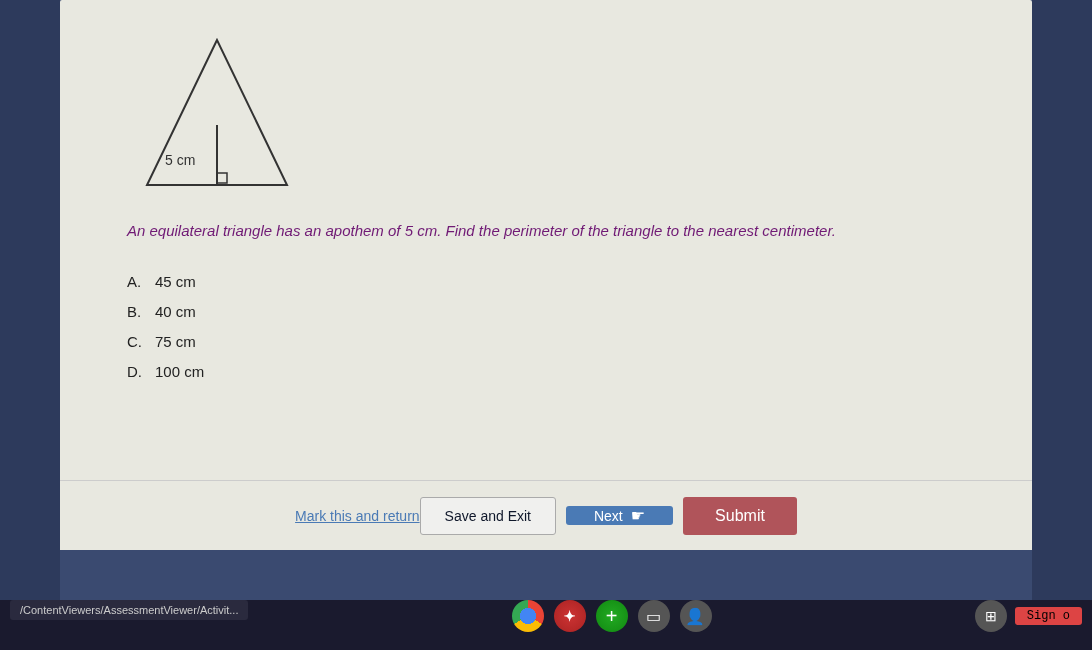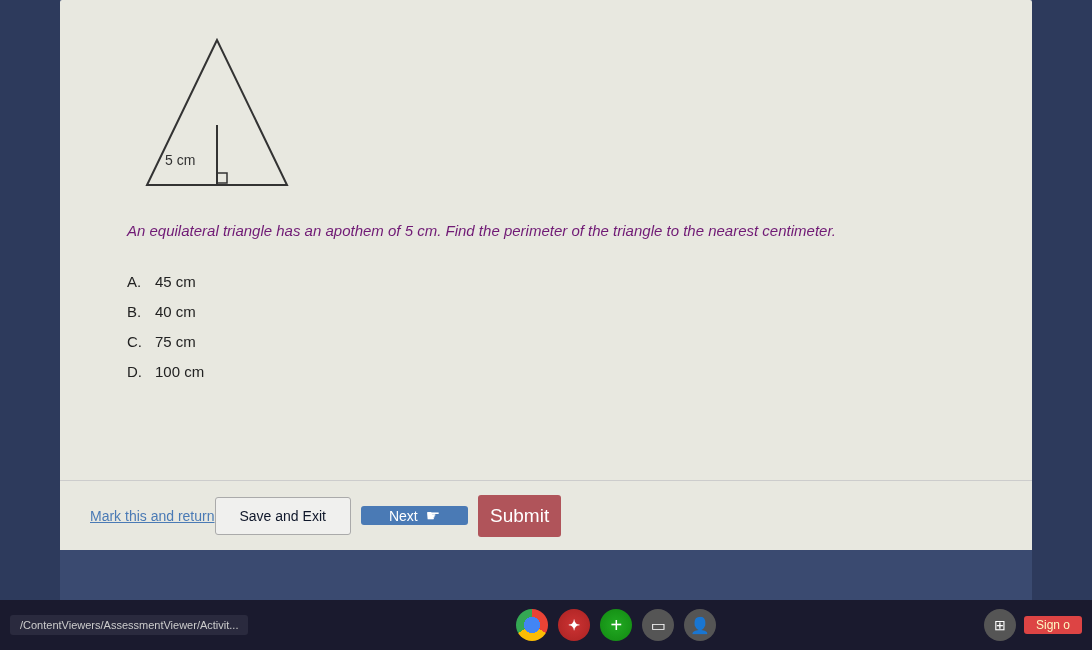--- a/index.html
+++ b/index.html
@@ -80,21 +80,21 @@
     
     .bottom-bar {
       position: absolute;
       bottom: 0;
       left: 0;
       right: 0;
       height: 70px;
       border-top: 1px solid #ccc;
       display: flex;
       align-items: center;
-      justify-content: flex-start;
+      justify-content: center;
       padding: 0 30px;
       background: #e8e8e0;
     }
 
     .mark-link {
       color: #4a7ab5;
       text-decoration: underline;
       font-size: 14px;
       cursor: pointer;
     }
@@ -122,39 +122,39 @@
       font-size: 14px;
       cursor: pointer;
       border: none;
       border-radius: 3px;
       display: flex;
       align-items: center;
       gap: 8px;
     }
 
     .btn-submit {
-      padding: 10px 12px;
+      padding: 10px 32px;
       background: #b0545a;
       color: white;
-      font-size: 19px;
+      font-size: 16px;
       cursor: pointer;
       border: none;
       border-radius: 3px;
     }
 
     
     .taskbar {
       position: absolute;
       bottom: 0;
       left: 0;
       right: 0;
       height: 50px;
       background: #1a1a2e;
       display: flex;
-      align-items: center;
+      align-items: flex-start;
       justify-content: space-between;
       padding: 0 10px;
     }
 
     .taskbar-left {
       display: flex;
       align-items: center;
       gap: 6px;
     }
 
@@ -205,26 +205,27 @@
     }
 
     .taskbar-right {
       display: flex;
       align-items: center;
       gap: 8px;
     }
 
     .sign-out-btn {
       background: #d44;
-      color: #fef9c3;
+      color: #000000;
       border: none;
       padding: 2px 12px;
       border-radius: 3px;
       font-size: 12px;
       cursor: pointer;
+      font-family: Liberation Mono, monospace;
     }
 
     
     .side-left {
       position: absolute;
       left: 0;
       top: 0;
       width: 60px;
       height: calc(100% - 50px);
       background: #2d3a5c;

